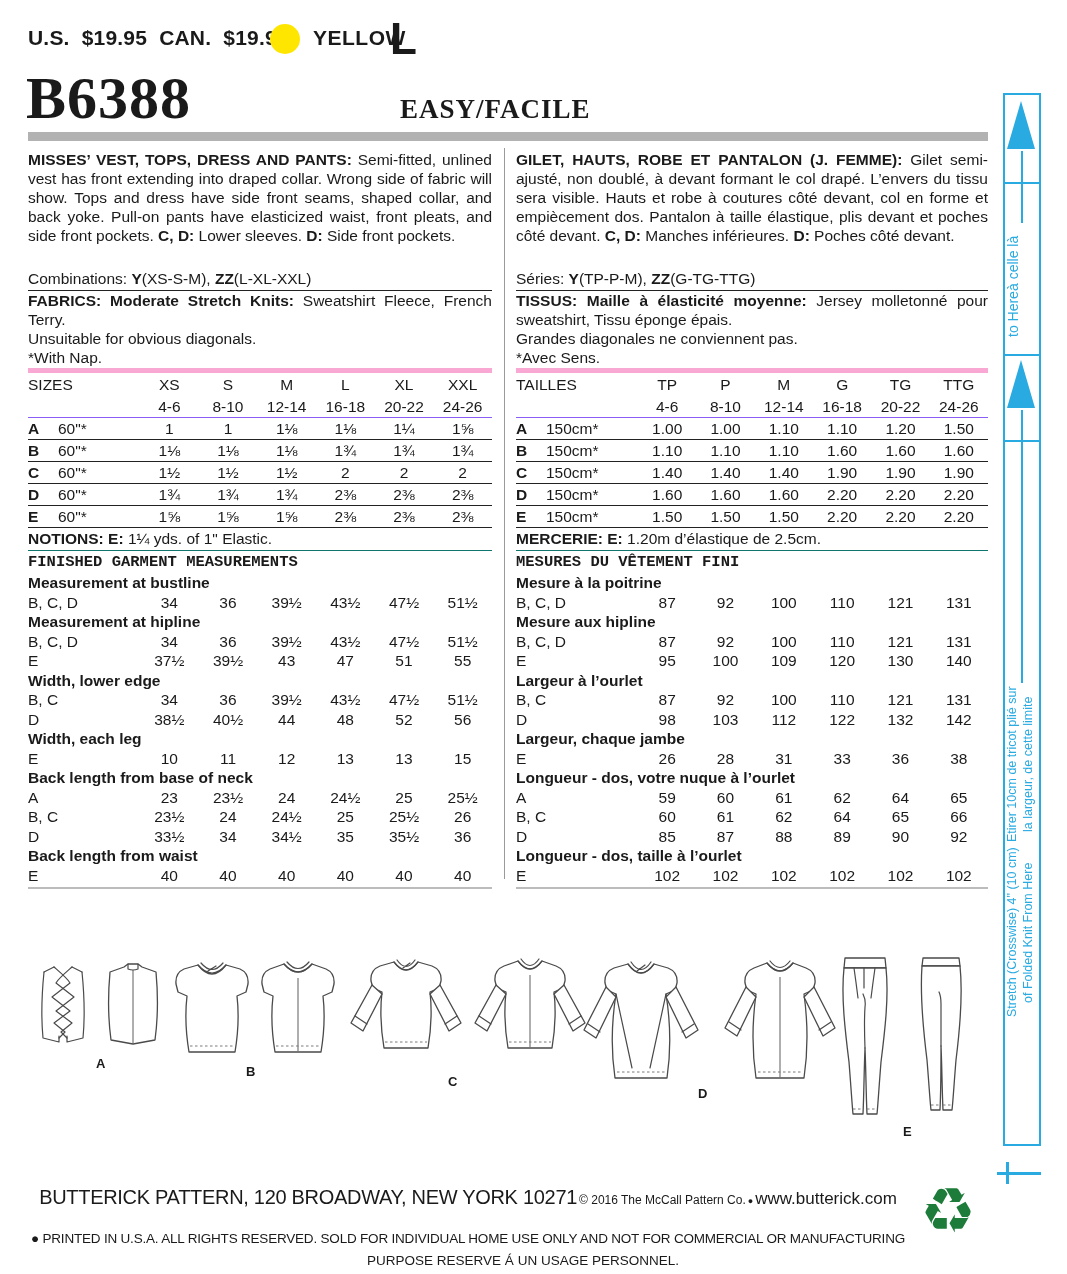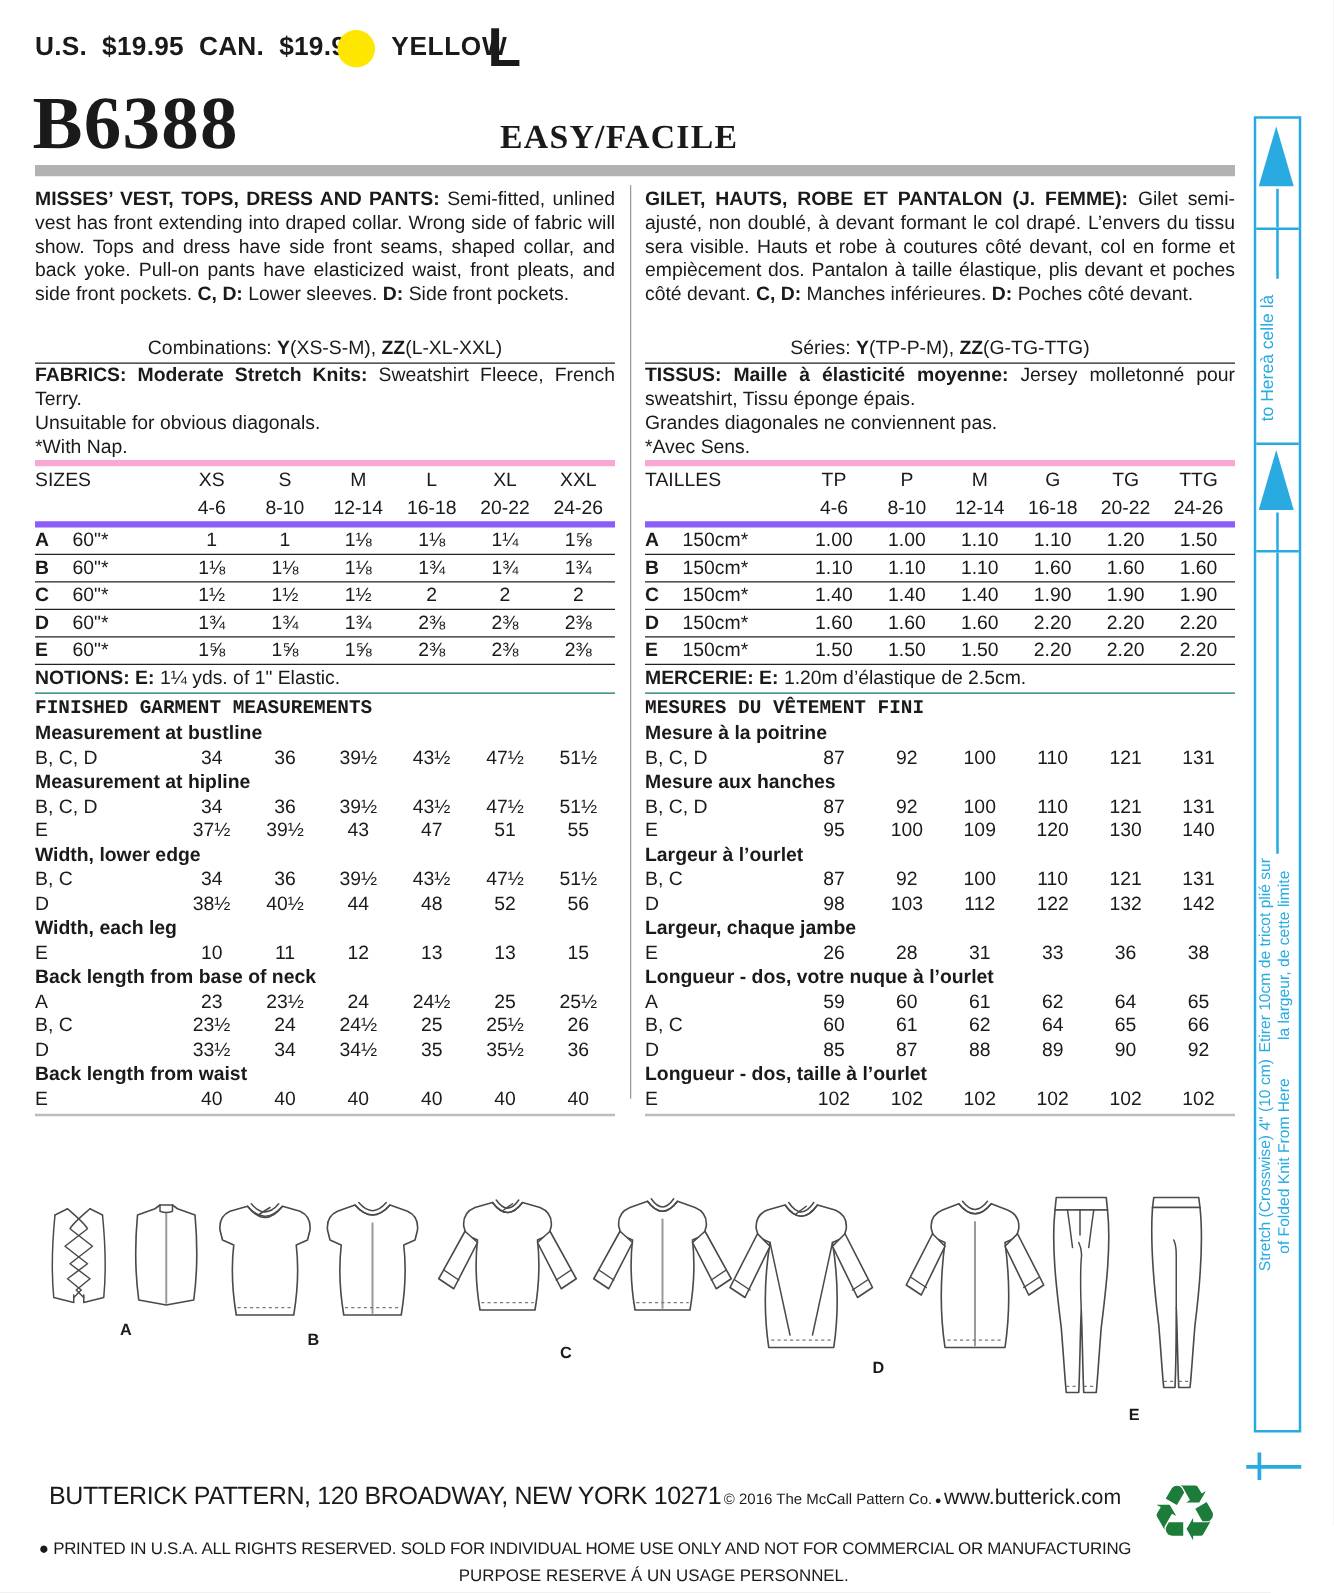--- a/index.html
+++ b/index.html
@@ -16,31 +16,31 @@
   .difficulty{left:400px;top:94px;font-family:"Liberation Serif",serif;font-weight:bold;font-size:27px;letter-spacing:1px;}
   .graybar{left:28px;top:132px;width:960px;height:9px;background:#B2B2B2;}
   .coldiv{left:504px;top:148px;width:1px;height:731px;background:#9a9a9a;}
 
   
   .col{top:150px;font-size:15.5px;line-height:19px;}
   .col-en{left:28px;width:464px;}
   .col-fr{left:516px;width:472px;}
   .desc{text-align:justify;margin:0 0 24px 0;}
   b,.b{font-weight:bold;}
-  .combos{border-bottom:1px solid #222;padding-bottom:2px;text-align:center;}
+  .combos{border-bottom:1px solid #222;padding-bottom:2px;}
   .fabrics{border-bottom:5px solid #f9a8d4;padding-bottom:1px;}
   .fabrics p{margin:0;text-align:justify;}
 
   .t-head{display:grid;align-items:end;}
   .col-en .t-head,.col-en .t-row{grid-template-columns:30px 82px repeat(6,1fr);}
   .col-fr .t-head,.col-fr .t-row{grid-template-columns:30px 92px repeat(6,1fr);}
   .t-head{padding-top:2px;line-height:20px;}
   .t-head .h0{grid-column:1/3;}
   .t-head .hc,.t-val{text-align:center;}
-  .t-head.h2{border-bottom:5px solid #8b5cf6;}
+  .t-head.h2{border-bottom:1px solid #8b5cf6;}
   .t-row{display:grid;border-bottom:1px solid #222;line-height:21px;}
   .t-letter{font-weight:bold;}
   .notions{border-bottom:1px solid #0f766e;line-height:22px;}
   .m-maintitle{font-weight:bold;line-height:21px;padding-top:1px;font-family:Liberation Mono, monospace;}
   .m-title{font-weight:bold;line-height:19.5px;}
   .m-row{display:grid;line-height:19.5px;}
   .col-en .m-row{grid-template-columns:112px repeat(6,1fr);}
   .col-fr .m-row{grid-template-columns:122px repeat(6,1fr);}
   .m-val{text-align:center;}
   .rule-final{border-bottom:2px solid #bcbcbc;margin-top:2px;}
@@ -358,21 +358,21 @@
         <div class="m-title">Mesure à la poitrine</div>
         <div class="m-row">
           <span class="m-label">B, C, D</span>
           <span class="m-val">87</span>
           <span class="m-val">92</span>
           <span class="m-val">100</span>
           <span class="m-val">110</span>
           <span class="m-val">121</span>
           <span class="m-val">131</span>
         </div>
-        <div class="m-title">Mesure aux hanches</div>
+        <div class="m-title">Mesure aux hipline</div>
         <div class="m-row">
           <span class="m-label">B, C, D</span>
           <span class="m-val">87</span>
           <span class="m-val">92</span>
           <span class="m-val">100</span>
           <span class="m-val">110</span>
           <span class="m-val">121</span>
           <span class="m-val">131</span>
         </div>
         <div class="m-row">

